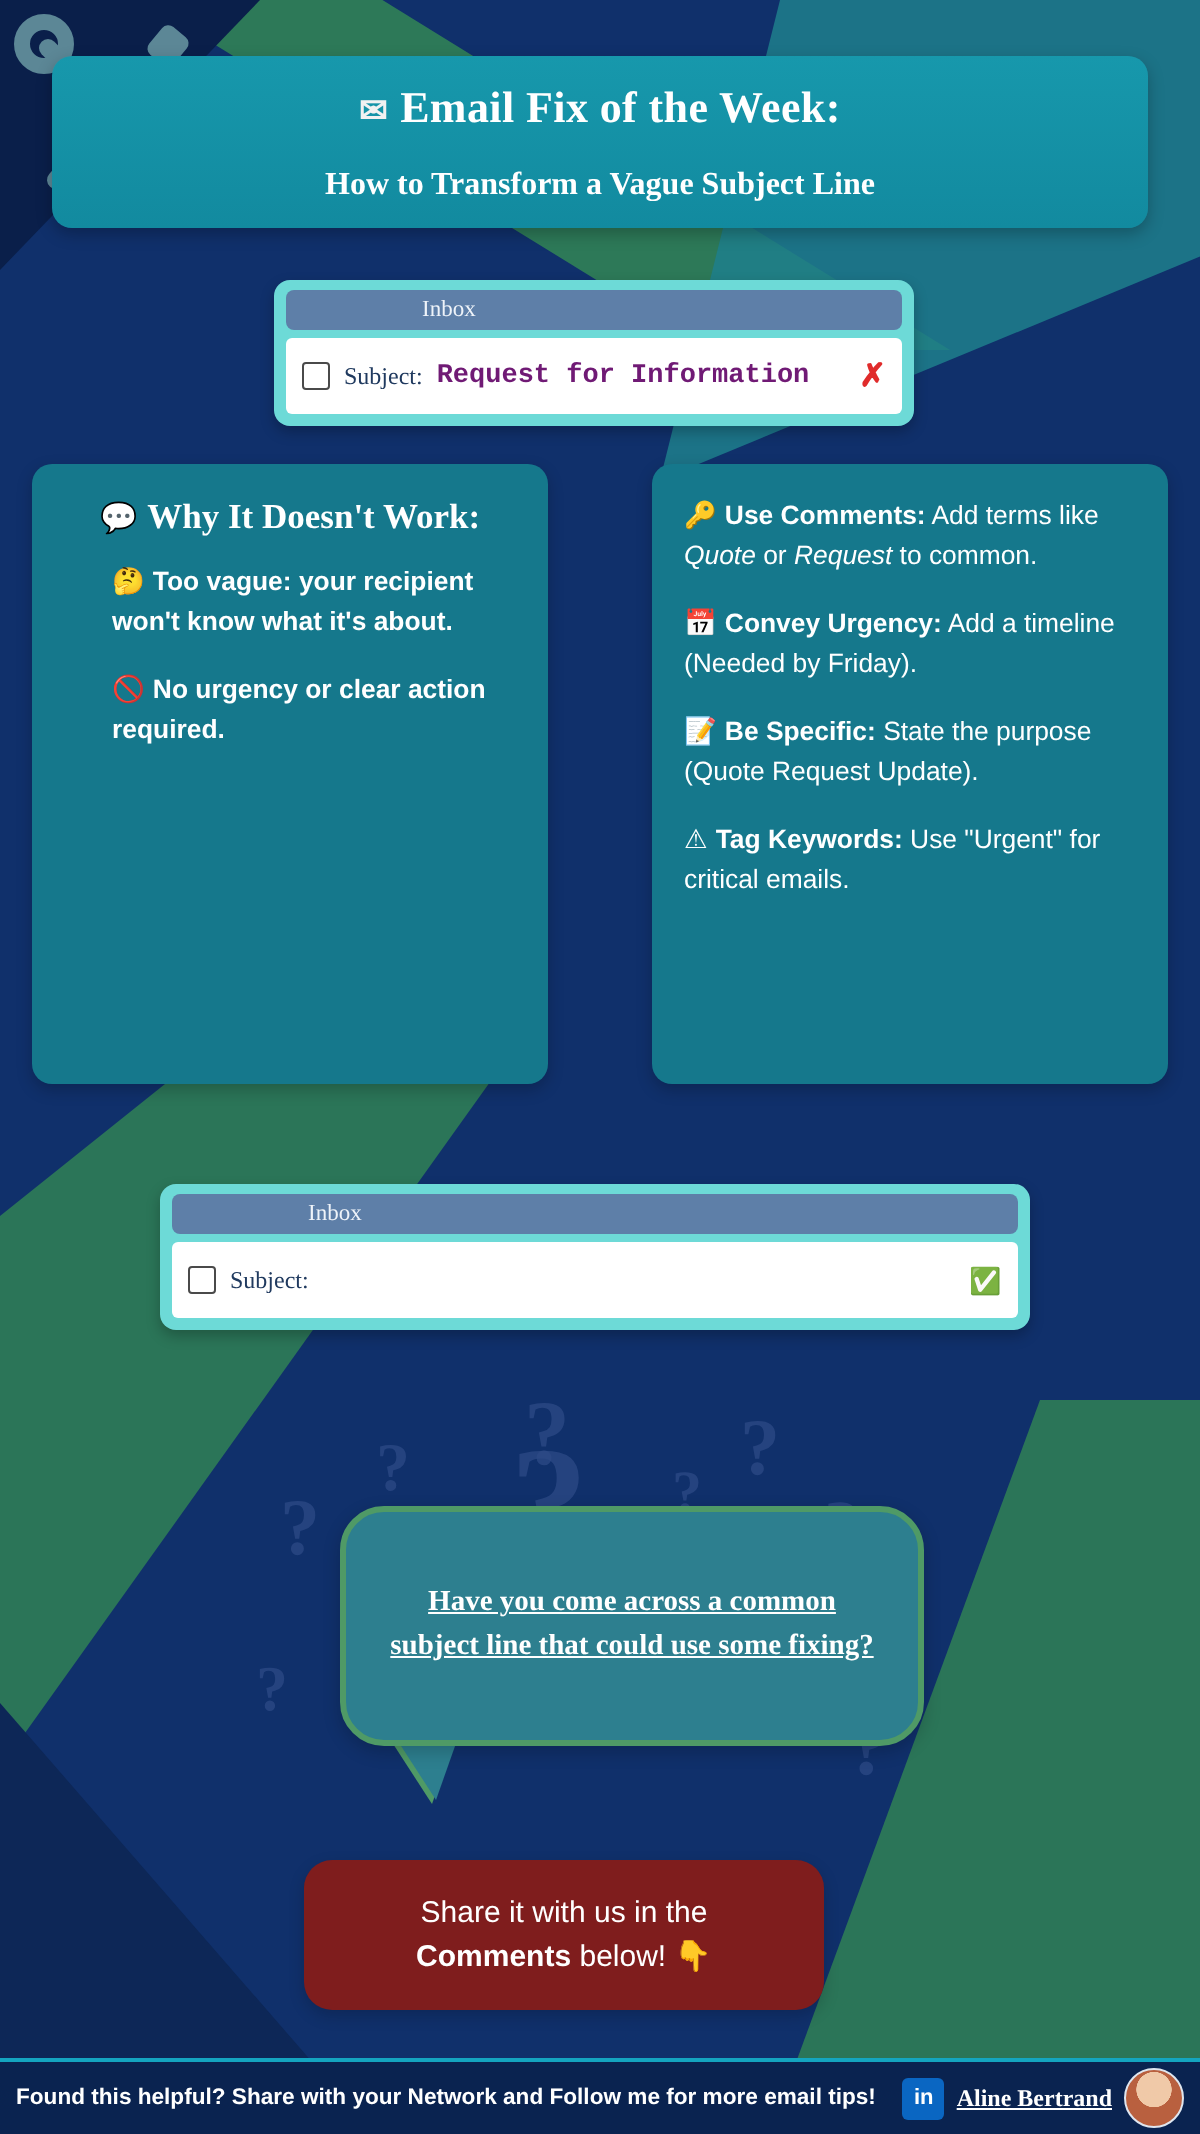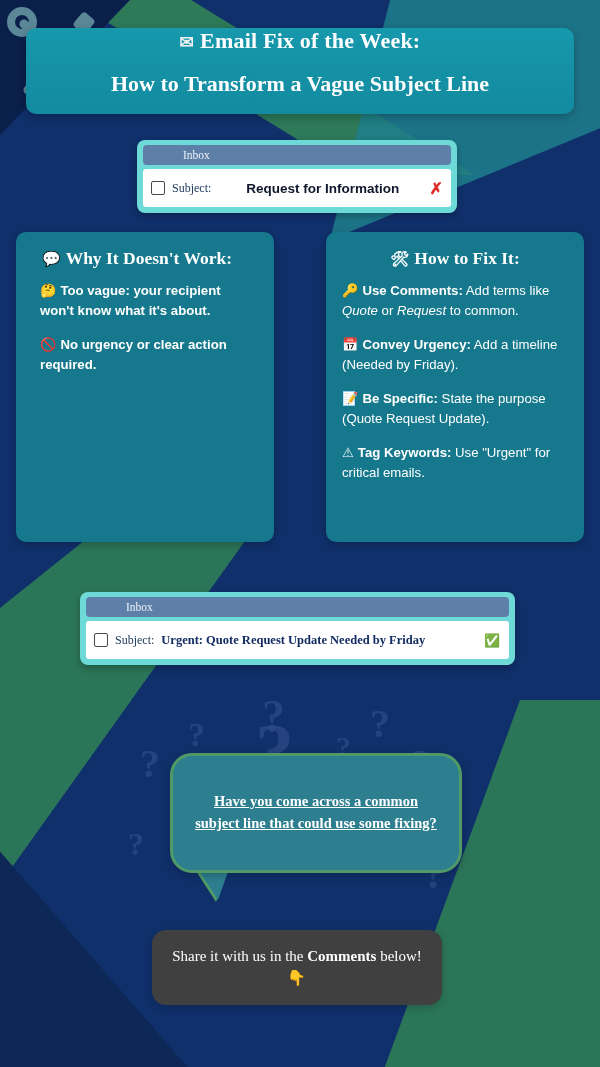--- a/index.html
+++ b/index.html
@@ -62,44 +62,44 @@
   }
 
   
   .title-card {
     position: absolute;
     left: 26px; top: 28px; width: 548px; height: 86px;
     background: linear-gradient(180deg,#1798ac 0%, #128a9f 100%);
     border-radius: 10px;
     box-shadow: 0 3px 8px rgba(0,0,0,.25);
     display: flex; flex-direction: column;
-    align-items: center; 
+    align-items: center; justify-content: center;
     color: #ffffff;
     font-family: "Liberation Serif", serif;
   }
   .title-line1 { font-size: 22px; font-weight: bold; letter-spacing: .2px; }
   .title-line1 .mail { font-size: 17px; margin-right: 6px; color: #f1f1f1; }
-  .title-line2 { font-size: 22px; font-weight: bold; margin-top: 17px; }
+  .title-line2 { font-size: 16px; font-weight: bold; margin-top: 17px; }
 
   
   .inbox {
     position: absolute;
     border-radius: 8px;
     background: #6ddad7;
     padding: 5px 6px 6px 6px;
     box-shadow: 0 3px 7px rgba(0,0,0,.25);
   }
   .inbox-bad { left: 137px; top: 140px; width: 320px; }
   .inbox-good { left: 80px; top: 592px; width: 435px; }
   .inbox-header {
     background: #5e7fa8;
     border-radius: 4px;
     height: 20px;
     display: flex; align-items: center;
-    padding-left: 40px;
+    padding-left: 68px;
     color: #eef3f9; font-size: 11.5px;
     font-family: "Liberation Serif", serif;
   }
   .inbox-row {
     margin-top: 4px;
     background: #ffffff;
     border-radius: 3px;
     height: 38px;
     display: flex; align-items: center;
     padding: 0 8px 0 8px;
@@ -107,40 +107,39 @@
   }
   .checkbox {
     width: 14px; height: 14px;
     border: 1.6px solid #4a4a4a;
     border-radius: 2px;
     background: #fff;
     flex: none;
   }
   .subj-label { color: #203a5f; font-size: 12px; font-family: "Liberation Serif", serif; }
   .subj-bad {
-    color: #0f172a; font-weight: bold; font-size: 13.5px;
-    font-family: Liberation Sans, sans-serif;
-    margin-left: 28px;
+    color: #701a75; font-weight: bold; font-size: 13.5px;
+    font-family: Liberation Mono, monospace;
   }
   .subj-good {
     color: #132c63; font-weight: bold; font-size: 12.5px;
     font-family: "Liberation Serif", serif;
   }
   .mark-x { margin-left: auto; color: #e02b2b; font-size: 16px; font-weight: bold; }
   .mark-ok { margin-left: auto; font-size: 13px; }
 
   
   .panel {
     position: absolute;
     background: #15788c;
     border-radius: 10px;
     box-shadow: 0 3px 8px rgba(0,0,0,.22);
     color: #ffffff;
   }
-  .panel-left  { left: 16px;  top: 232px; width: 258px; height: 310px; padding: 16px 16px 10px 0; }
+  .panel-left  { left: 16px;  top: 232px; width: 258px; height: 310px; padding: 16px 16px 10px 16px; }
   .panel-right { left: 326px; top: 232px; width: 258px; height: 310px; padding: 16px 16px 10px 16px; }
   .panel-title {
     font-family: "Liberation Serif", serif;
     font-size: 17.5px; font-weight: bold;
     text-align: center; margin-bottom: 12px; color: #ffffff;
   }
   .panel-title .emo { margin-right: 5px; font-size: 15px; }
   .bullet {
     font-size: 13.2px; line-height: 1.55;
     margin-bottom: 13px;
@@ -183,27 +182,27 @@
     width: 0; height: 0;
     border-left: 22px solid transparent;
     border-right: 12px solid transparent;
     border-top: 34px solid #2d7f8f;
     filter: drop-shadow(-2px 2px 0 #4f9a66);
   }
 
   
   .cta {
     position: absolute;
-    left: 152px; top: 930px; width: 290px; height: 75px;
-    background: #404040;
+    left: 152px; top: 930px; width: 260px; height: 75px;
+    background: #7f1d1d;
     border-radius: 14px;
     display: flex; align-items: center; justify-content: center;
     text-align: center;
     color: #ffffff;
-    font-family: Liberation Serif, serif;
+    font-family: Liberation Sans, sans-serif;
     font-size: 15px; line-height: 1.45;
     padding: 0 18px;
     box-shadow: 0 3px 8px rgba(0,0,0,.18);
   }
   .cta b { font-weight: bold; }
 
   
   .footer {
     position: absolute;
     left: 0; bottom: 0; width: 600px; height: 38px;
@@ -290,52 +289,56 @@
     </div>
     <div class="bullet bullet-left">
       <span class="emo">🤔</span><span>Too vague: your recipient won't know what it's about.</span>
     </div>
     <div class="bullet bullet-left">
       <span class="emo">🚫</span><span>No urgency or clear action required.</span>
     </div>
   </div>
 
   <div class="panel panel-right">
-    <div class="panel-title">
-      <span class="emo">🛠</span><span>How to Fix It:</span>
-    </div>
     <div class="bullet bullet-right">
       <span class="emo">🔑</span><span class="lead">Use Comments:</span><span> Add terms like </span><i>Quote</i><span> or </span><i>Request</i><span> to common.</span>
     </div>
     <div class="bullet bullet-right">
       <span class="emo">📅</span><span class="lead">Convey Urgency:</span><span> Add a timeline (Needed by Friday).</span>
     </div>
     <div class="bullet bullet-right">
       <span class="emo">📝</span><span class="lead">Be Specific:</span><span> State the purpose (Quote Request Update).</span>
     </div>
     <div class="bullet bullet-right">
       <span class="emo">⚠</span><span class="lead">Tag Keywords:</span><span> Use "Urgent" for critical emails.</span>
     </div>
   </div>
 
   <div class="inbox inbox-good">
     <div class="inbox-header">Inbox</div>
     <div class="inbox-row">
       <div class="checkbox"></div>
       <span class="subj-label">Subject:</span>
-      <span class="subj-good">Urgent: Quote Request Update Needed by Friday</span>
       <span class="mark-ok">✅</span>
     </div>
   </div>
 
   <div class="bubble-tail"></div>
   <div class="bubble">
     <span>Have you come across a common subject line that could use some fixing?</span>
   </div>
 
   <div class="cta">
     <div>
       <span>Share it with us in the </span><b>Comments</b><span> below! </span><span>👇</span>
     </div>
   </div>
 
+  <div class="footer">
+    <span class="footer-text">Found this helpful? Share with your Network and Follow me for more email tips!</span>
+    <div class="footer-right">
+      <span class="li-badge">in</span>
+      <span class="footer-name">Aline Bertrand</span>
+      <span class="avatar"></span>
+    </div>
+  </div>
 
 </div>
 
 </body></html>

